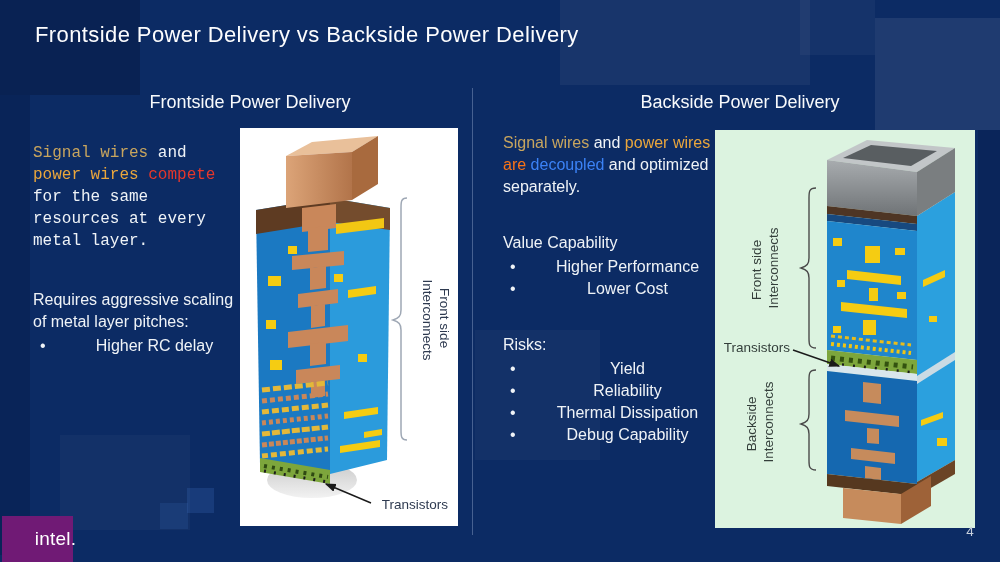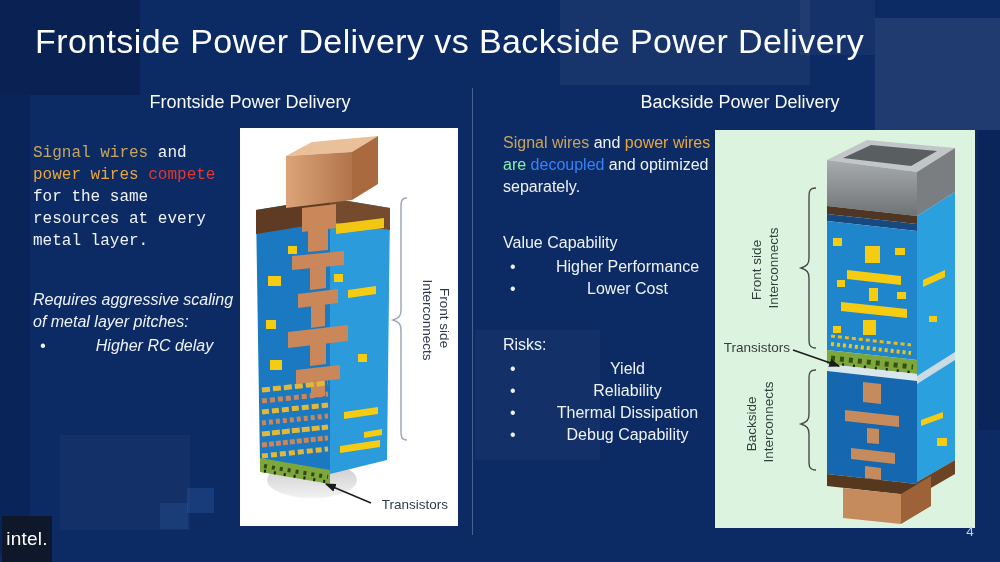--- a/index.html
+++ b/index.html
@@ -4,37 +4,37 @@
 <style>
   html,body{margin:0;padding:0;background:#000;}
   .slide{
     position:relative;width:1000px;height:562px;overflow:hidden;
     background:#0C2B64;
     font-family:"Liberation Sans",sans-serif;
   }
   .tile{position:absolute;pointer-events:none;}
   .slide-title{
     position:absolute;left:35px;top:22px;width:950px;
-    font-size:34px;font-weight:400;color:#FDFDFE;letter-spacing:.4px;white-space:nowrap;
+    font-size:22px;font-weight:400;color:#FDFDFE;letter-spacing:.4px;white-space:nowrap;
   }
   .col-head{position:absolute;top:92px;font-size:18px;color:#F8FAFC;text-align:center;}
   .col-head.left{left:40px;width:420px;}
   .col-head.right{left:500px;width:480px;}
   .divider{position:absolute;left:472px;top:88px;width:1px;height:447px;background:rgba(145,165,200,.45);}
   .textblock{position:absolute;font-size:16px;line-height:22px;color:#EFF3F7;}
   .lead{margin:0 0 0 0;}
   ul.bullets{list-style:none;margin:2px 0 0 0;padding:0;}
   ul.bullets li{position:relative;padding-left:29px;text-align:center;}
   ul.bullets li::before{content:"\2022";position:absolute;left:7px;top:0;color:#EFF3F7;}
   .panel{position:absolute;}
   .panel.white{left:240px;top:128px;width:218px;height:398px;background:#FFFFFF;}
   .panel.mint{left:715px;top:130px;width:260px;height:398px;background:#DCF3E0;}
   .logo{
-    position:absolute;left:2px;top:516px;width:50px;height:46px;background:#0f172a;
-    display:flex;align-items:center;justify-content:center;
+    position:absolute;left:2px;top:516px;width:35px;height:46px;background:#701a75;
+    display:flex;align-items:center;justify-content:center;padding-left:36px;
   }
   .logo span{color:#FFFFFF;font-size:19px;letter-spacing:.2px;}
   .page-num{position:absolute;left:955px;top:524px;width:30px;text-align:center;font-size:13.5px;color:#C7CFDC;}
   svg text{font-family:"Liberation Sans",sans-serif;}
 </style>
 </head>
 <body>
 
 <div class="slide">
 
@@ -53,29 +53,29 @@
 
   <div class="col-head left">Frontside Power Delivery</div>
   <div class="col-head right">Backside Power Delivery</div>
 
   <div class="divider"></div>
 
   <div class="textblock" style="left:33px;top:142px;width:208px;font-family:Liberation Mono, monospace;">
     <span style="color: rgb(200, 165, 94);">Signal wires</span><span style="color: rgb(239, 243, 247);"> and </span><span style="color: rgb(234, 166, 60);">power wires </span><span style="color: rgb(229, 55, 43);">compete</span><span style="color: rgb(239, 243, 247);"> for the same resources at every metal layer.</span>
   </div>
 
-  <div class="textblock" style="left:33px;top:289px;width:214px;font-style:italic;">
+  <div class="textblock" style="left:33px;top:289px;width:214px;">
     <div class="lead">Requires aggressive scaling of metal layer pitches:</div>
     <ul class="bullets">
       <li>Higher RC delay</li>
     </ul>
   </div>
 
   <div class="textblock" style="left:503px;top:132px;width:216px;">
-    <span style="color: rgb(200, 165, 94);">Signal wires</span><span style="color: rgb(239, 243, 247);"> and </span><span style="color: rgb(234, 166, 60);">power wires</span><span style="color: #86efac;"> are </span><span style="color: #3b82f6;">decoupled</span><span style="color: rgb(239, 243, 247);"> and optimized separately.</span>
+    <span style="color: rgb(200, 165, 94);">Signal wires</span><span style="color: rgb(239, 243, 247);"> and </span><span style="color: rgb(234, 166, 60);">power wires</span><span style="color: #f97316;"> are </span><span style="color: #3b82f6;">decoupled</span><span style="color: rgb(239, 243, 247);"> and optimized separately.</span>
   </div>
 
   <div class="textblock" style="left:503px;top:232px;width:220px;">
     <div class="lead">Value Capability</div>
     <ul class="bullets">
       <li>Higher Performance</li>
       <li>Lower Cost</li>
     </ul>
   </div>
 

